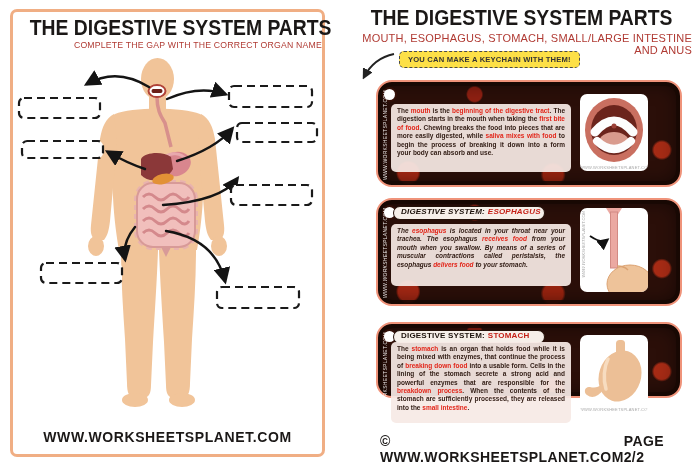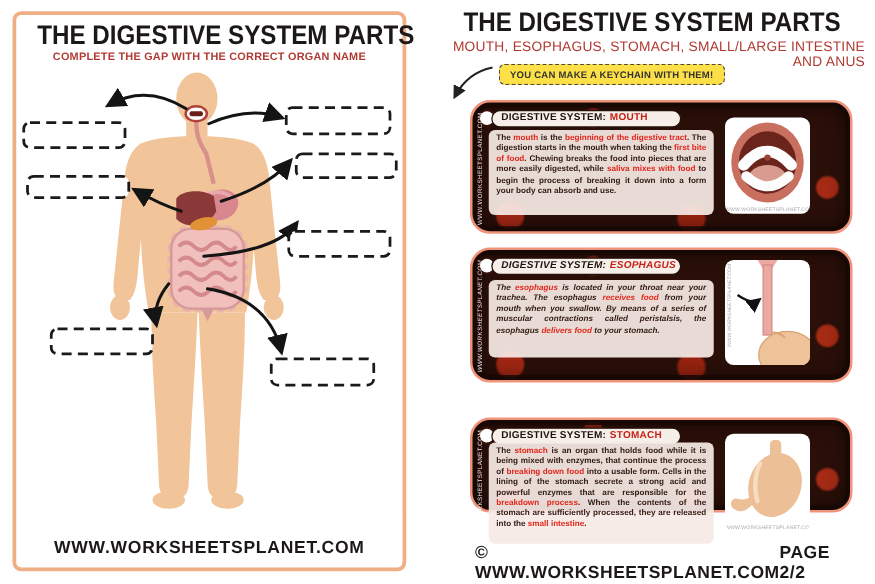--- a/index.html
+++ b/index.html
@@ -9,22 +9,22 @@
   }
   .cond{display:inline-block;transform:scaleX(.9);transform-origin:center;white-space:nowrap;}
 
   
   .page-left{
     position:absolute;left:10px;top:9px;width:315px;height:448px;
     border:3px solid #f0ae84;border-radius:7px;box-sizing:border-box;background:#fff;
   }
   .lp-title{position:absolute;top:4px;left:0;width:100%;text-align:center;
     font-size:21.5px;font-weight:700;color:#1b1817;letter-spacing:0;}
-  .lp-sub{position:absolute;top:28px;left:0;width:100%;text-align:center;
-    font-size:8.7px;font-weight:700;color:#b03a33;letter-spacing:.2px;}
+  .lp-sub{position:absolute;top:28px;left:0;width:100%;text-align:right;
+    font-size:8.7px;font-weight:400;color:#b03a33;letter-spacing:.2px;}
   .body-svg{position:absolute;left:0;top:35px;width:309px;height:362px;}
   .lp-footer{position:absolute;bottom:9px;left:0;width:100%;text-align:center;
     font-size:14px;font-weight:700;color:#1b1817;letter-spacing:.6px;}
 
   
   .rp-title{position:absolute;left:352px;top:6px;width:340px;text-align:center;
     font-size:21.5px;font-weight:700;color:#1b1817;}
   .rp-sub{position:absolute;left:352px;top:32px;width:340px;text-align:right;
     font-size:11px;font-weight:400;color:#b03a33;letter-spacing:.2px;}
   .note{position:absolute;left:399px;top:51px;padding:3px 8px;
@@ -151,23 +151,20 @@
     <marker id="ahN" markerWidth="6" markerHeight="6" refX="4.5" refY="3" orient="auto">
       <path d="M0,0 L6,3 L0,6 Z" fill="#222"></path>
     </marker>
   </defs>
   <path d="M36,4 Q16,8 6,27" stroke="#222" stroke-width="1.8" fill="none" marker-end="url(#ahN)"></path>
 </svg>
 
 <div class="card" style="top:80px;height:107px;">
   <div class="hole"></div>
   <div class="side-text">WWW.WORKSHEETSPLANET.COM</div>
-  <div class="pill">
-    <span>DIGESTIVE SYSTEM:</span><span class="organ">MOUTH</span>
-  </div>
   <div class="tbox" style="top:22px;height:68px;"><span>The </span><span class="hl">mouth</span><span> is the </span><span class="hl">beginning of the digestive tract</span><span>. The digestion starts in the mouth when taking the </span><span class="hl">first bite of food</span><span>. Chewing breaks the food into pieces that are more easily digested, while </span><span class="hl">saliva mixes with food</span><span> to begin the process of breaking it down into a form your body can absorb and use.</span></div>
   <div class="imgbox" style="top:12px;width:68px;height:77px;">
     <svg width="68" height="77" viewBox="0 0 68 77">
       <ellipse cx="34" cy="36" rx="29" ry="32" fill="#c96f60"></ellipse>
       <ellipse cx="34" cy="36" rx="23" ry="25" fill="#6b241c"></ellipse>
       <ellipse cx="34" cy="48" rx="15" ry="10" fill="#d99b8d"></ellipse>
       <path d="M15,38 Q34,16 53,38" stroke="#fdfdfd" stroke-width="9" fill="none" stroke-linecap="round"></path>
       <path d="M17,47 Q34,63 51,47" stroke="#fdfdfd" stroke-width="8" fill="none" stroke-linecap="round"></path>
       <circle cx="34" cy="32" r="2.5" fill="#9c4138"></circle>
     </svg>
@@ -192,21 +189,21 @@
       <path d="M26,0 L42,0 L37,8 L31,8 Z" fill="#eba9a2"></path>
       <rect x="30.5" y="4" width="7" height="56" fill="#eba9a2" stroke="#d28a84" stroke-width="1"></rect>
       <ellipse cx="50" cy="76" rx="23" ry="19" fill="#eec39a" stroke="#dba272" stroke-width="1"></ellipse>
       <path d="M37,58 C42,58 46,60 48,62" stroke="#dba272" stroke-width="1.5" fill="none"></path>
       <path d="M10,28 Q22,36 27,32" stroke="#111" stroke-width="2" fill="none" marker-end="url(#ahE)"></path>
     </svg>
     <div class="imgcap-v">WWW.WORKSHEETSPLANET.COM</div>
   </div>
 </div>
 
-<div class="card" style="top:334px;height:76px;">
+<div class="card" style="top:322px;height:76px;">
   <div class="hole"></div>
   <div class="side-text">WWW.WORKSHEETSPLANET.COM</div>
   <div class="pill">
     <span>DIGESTIVE SYSTEM:</span><span class="organ">STOMACH</span>
   </div>
   <div class="tbox" style="top:18px;height:81px;"><span>The </span><span class="hl">stomach</span><span> is an organ that holds food while it is being mixed with enzymes, that continue the process of </span><span class="hl">breaking down food</span><span> into a usable form. Cells in the lining of the stomach secrete a strong acid and powerful enzymes that are responsible for the </span><span class="hl">breakdown process</span><span>. When the contents of the stomach are sufficiently processed, they are released into the </span><span class="hl">small intestine</span><span>.</span></div>
   <div class="imgbox" style="top:11px;width:68px;height:78px;">
     <svg width="68" height="78" viewBox="0 0 68 78">
       <rect x="36" y="5" width="9" height="16" rx="3.5" fill="#ecbf96"></rect>
       <ellipse cx="40" cy="41" rx="21" ry="26" fill="#ecbf96" transform="rotate(18 40 41)"></ellipse>

